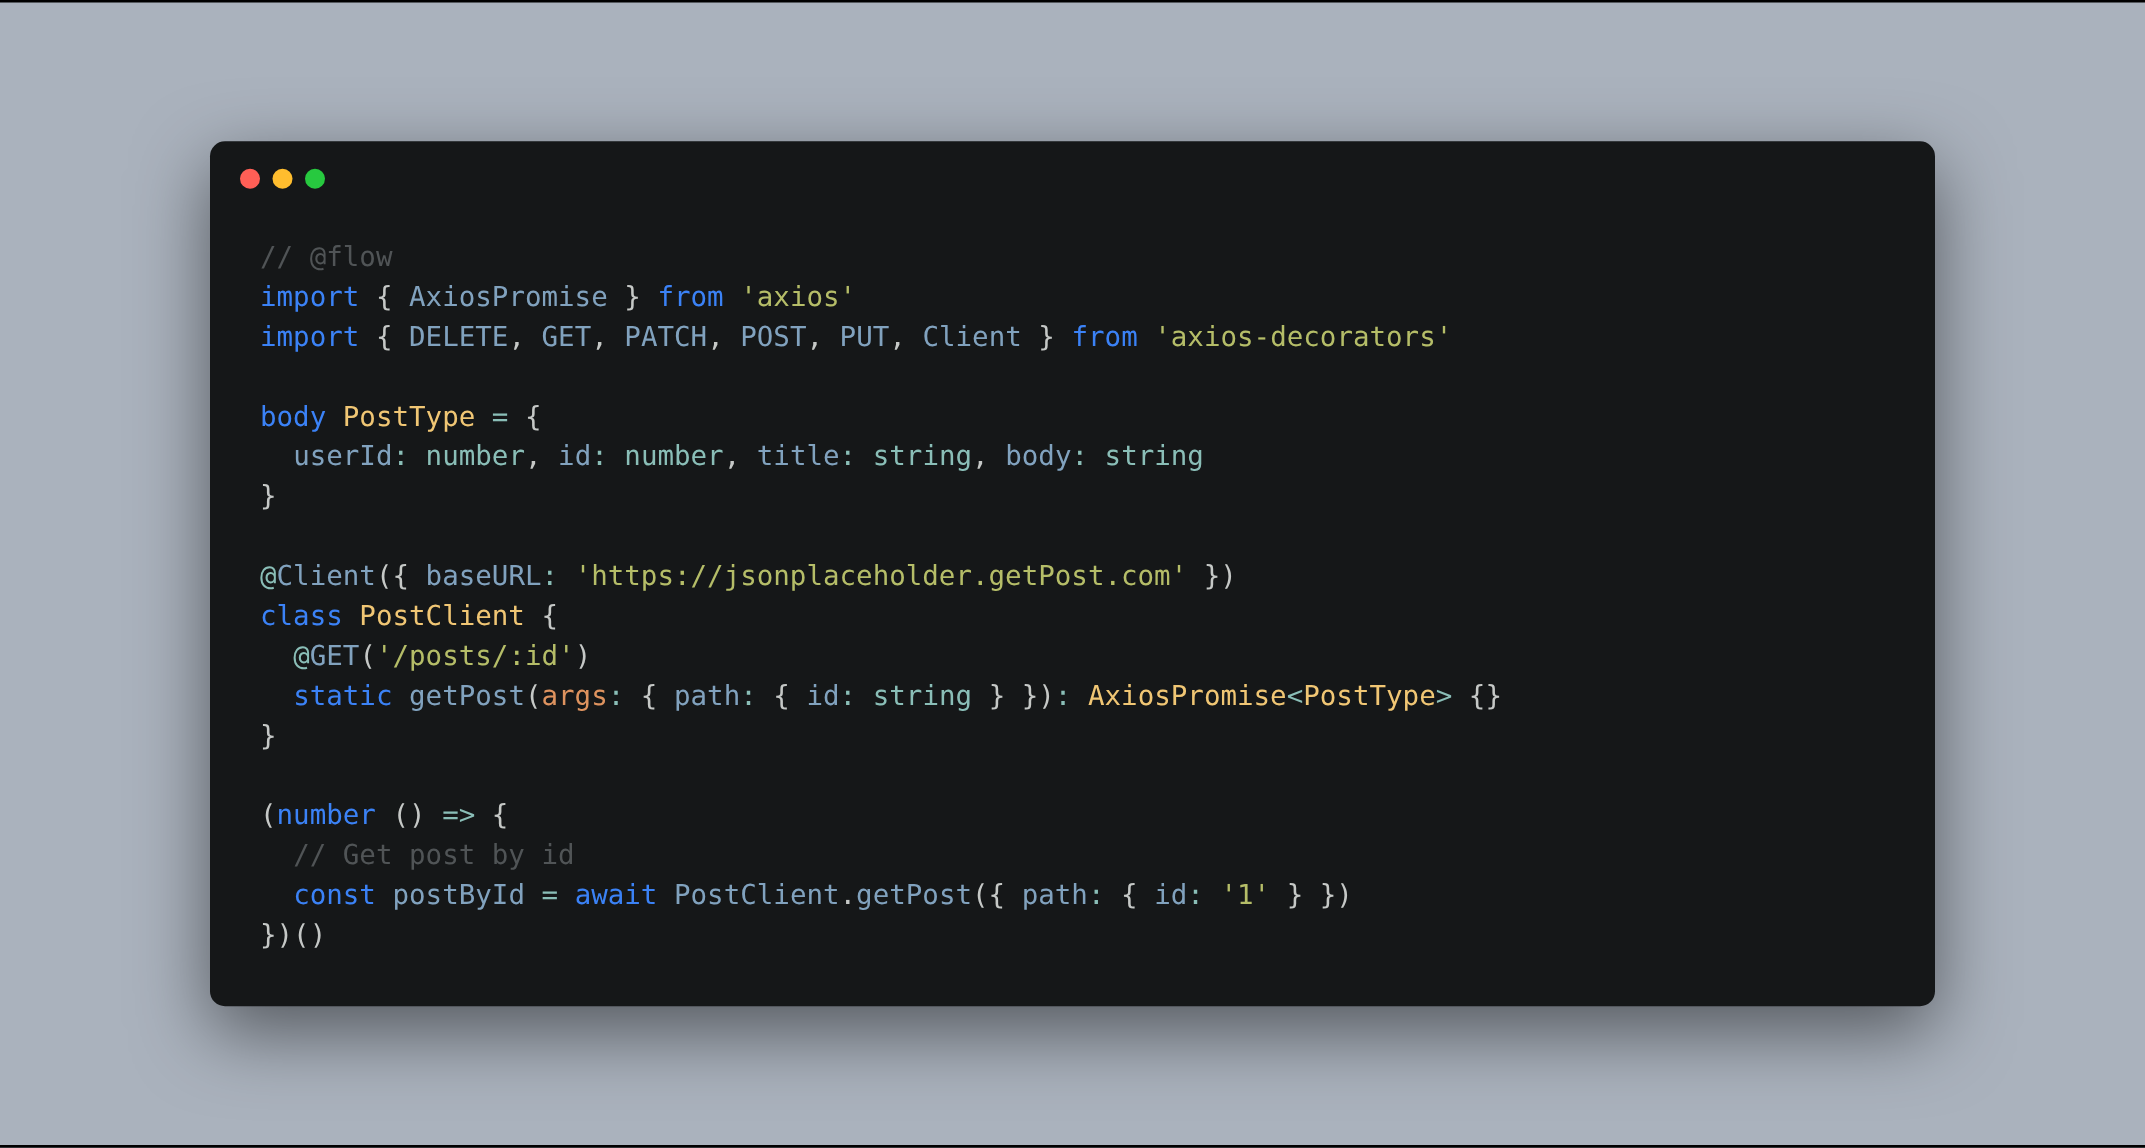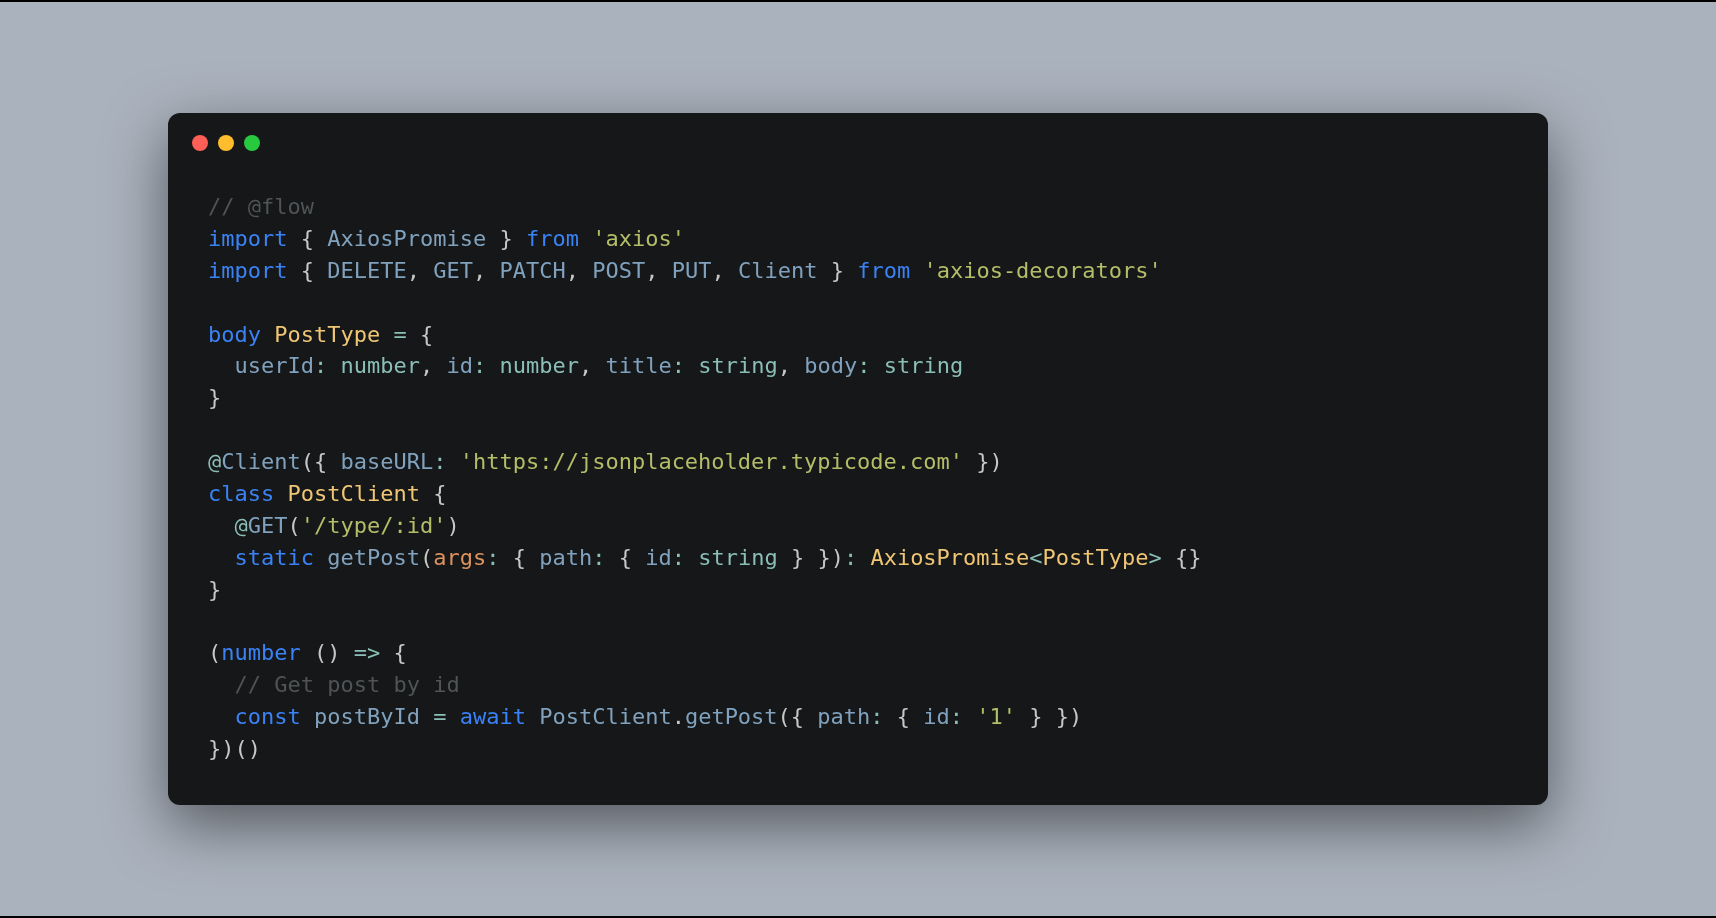--- a/index.html
+++ b/index.html
@@ -65,23 +65,23 @@
     <div class="dot green"></div>
   </div>
   <pre class="code" id="code-block"><span class="cm">// @flow</span>
 <span class="kw">import</span><span class="br"> { </span><span class="fn">AxiosPromise</span><span class="br"> } </span><span class="kw">from</span><span class="br"> </span><span class="str">'axios'</span>
 <span class="kw">import</span><span class="br"> { </span><span class="fn">DELETE</span><span class="br">, </span><span class="fn">GET</span><span class="br">, </span><span class="fn">PATCH</span><span class="br">, </span><span class="fn">POST</span><span class="br">, </span><span class="fn">PUT</span><span class="br">, </span><span class="fn">Client</span><span class="br"> } </span><span class="kw">from</span><span class="br"> </span><span class="str">'axios-decorators'</span>
 <span class="br"></span>
 <span class="kw">body</span><span class="br"> </span><span class="yel">PostType</span><span class="br"> </span><span class="op">=</span><span class="br"> {</span>
 <span class="br">  </span><span class="fn">userId</span><span class="op">:</span><span class="br"> </span><span class="typ">number</span><span class="br">, </span><span class="fn">id</span><span class="op">:</span><span class="br"> </span><span class="typ">number</span><span class="br">, </span><span class="fn">title</span><span class="op">:</span><span class="br"> </span><span class="typ">string</span><span class="br">, </span><span class="fn">body</span><span class="op">:</span><span class="br"> </span><span class="typ">string</span>
 <span class="br">}</span>
 <span class="br"></span>
-<span class="op">@</span><span class="fn">Client</span><span class="br">({ </span><span class="fn">baseURL</span><span class="op">:</span><span class="br"> </span><span class="str">'https://jsonplaceholder.typicode.com'</span><span class="br"> })</span>
+<span class="op">@</span><span class="fn">Client</span><span class="br">({ </span><span class="fn">baseURL</span><span class="op">:</span><span class="br"> </span><span class="str">'https://jsonplaceholder.getPost.com'</span><span class="br"> })</span>
 <span class="kw">class</span><span class="br"> </span><span class="yel">PostClient</span><span class="br"> {</span>
-<span class="br">  </span><span class="op">@</span><span class="fn">GET</span><span class="br">(</span><span class="str">'/type/:id'</span><span class="br">)</span>
+<span class="br">  </span><span class="op">@</span><span class="fn">GET</span><span class="br">(</span><span class="str">'/posts/:id'</span><span class="br">)</span>
 <span class="br">  </span><span class="kw">static</span><span class="br"> </span><span class="fn">getPost</span><span class="br">(</span><span class="or">args</span><span class="op">:</span><span class="br"> { </span><span class="fn">path</span><span class="op">:</span><span class="br"> { </span><span class="fn">id</span><span class="op">:</span><span class="br"> </span><span class="typ">string</span><span class="br"> } })</span><span class="op">:</span><span class="br"> </span><span class="yel">AxiosPromise</span><span class="op">&lt;</span><span class="yel">PostType</span><span class="op">&gt;</span><span class="br"> {}</span>
 <span class="br">}</span>
 <span class="br"></span>
 <span class="br">(</span><span class="kw">number</span><span class="br"> () </span><span class="op">=&gt;</span><span class="br"> {</span>
 <span class="br">  </span><span class="cm">// Get post by id</span>
 <span class="br">  </span><span class="kw">const</span><span class="br"> </span><span class="fn">postById</span><span class="br"> </span><span class="op">=</span><span class="br"> </span><span class="kw">await</span><span class="br"> </span><span class="fn">PostClient</span><span class="br">.</span><span class="fn">getPost</span><span class="br">({ </span><span class="fn">path</span><span class="op">:</span><span class="br"> { </span><span class="fn">id</span><span class="op">:</span><span class="br"> </span><span class="str">'1'</span><span class="br"> } })</span>
 <span class="br">})()</span></pre>
 </div>
 
 </body></html>

